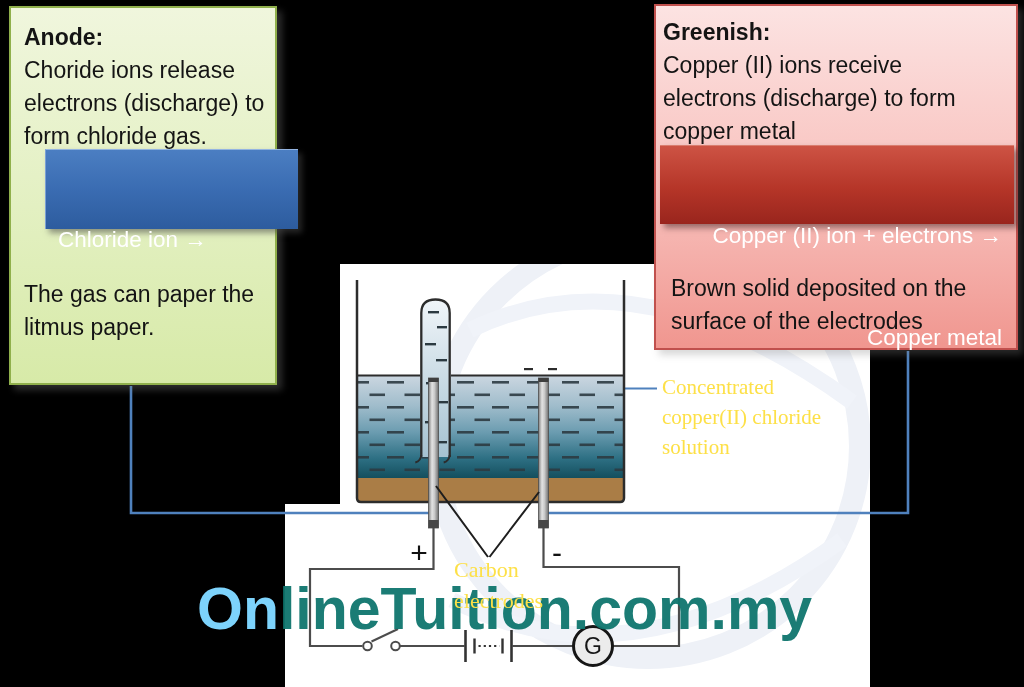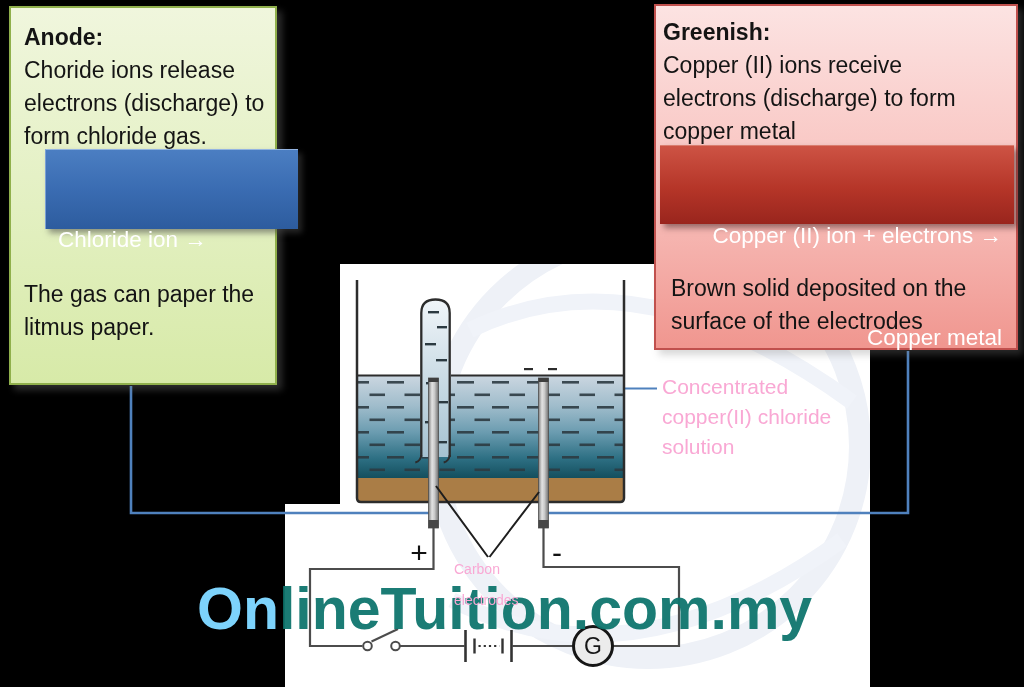--- a/index.html
+++ b/index.html
@@ -22,23 +22,23 @@
   .eq-blue{left:18px;top:141px;width:253px;height:80px;
     background:linear-gradient(180deg,#4b7ec2 0%,#3a6cb2 50%,#2d5c9e 100%);
     border-top:1.5px solid #94b4e1;border-left:1.5px solid #7aa0d6;
     box-shadow:4px 4px 6px rgba(70,70,70,.55);margin-left:16px;}
   .eq-red{left:4px;top:139px;width:354px;height:79px;
     background:linear-gradient(180deg,#cd5344 0%,#b53528 55%,#99251d 100%);
     border-top:1px solid #da7d6e;
     box-shadow:4px 4px 6px rgba(60,30,30,.5);text-align:right;}
 
   
-  .diag-label{position:absolute;color:#f9a8d4;white-space:nowrap;}
+  .diag-label{position:absolute;color:#fde047;white-space:nowrap;font-family:Liberation Serif, serif;}
   #label-solution{left:662px;top:372px;font-size:21px;line-height:30px;}
-  #label-electrodes{left:454px;top:554px;font-size:14px;line-height:31px;}
+  #label-electrodes{left:454px;top:554px;font-size:22px;line-height:31px;}
 
   
   #watermark{position:absolute;left:197px;top:577px;font-size:59px;line-height:64px;
              letter-spacing:0px;white-space:nowrap;font-weight:bold;}
   #watermark .wm-dark{color:#7dd3fc;}
   #watermark .wm-light{color:#0f766e;opacity:.95;}
 </style>
 </head>
 <body>
 

